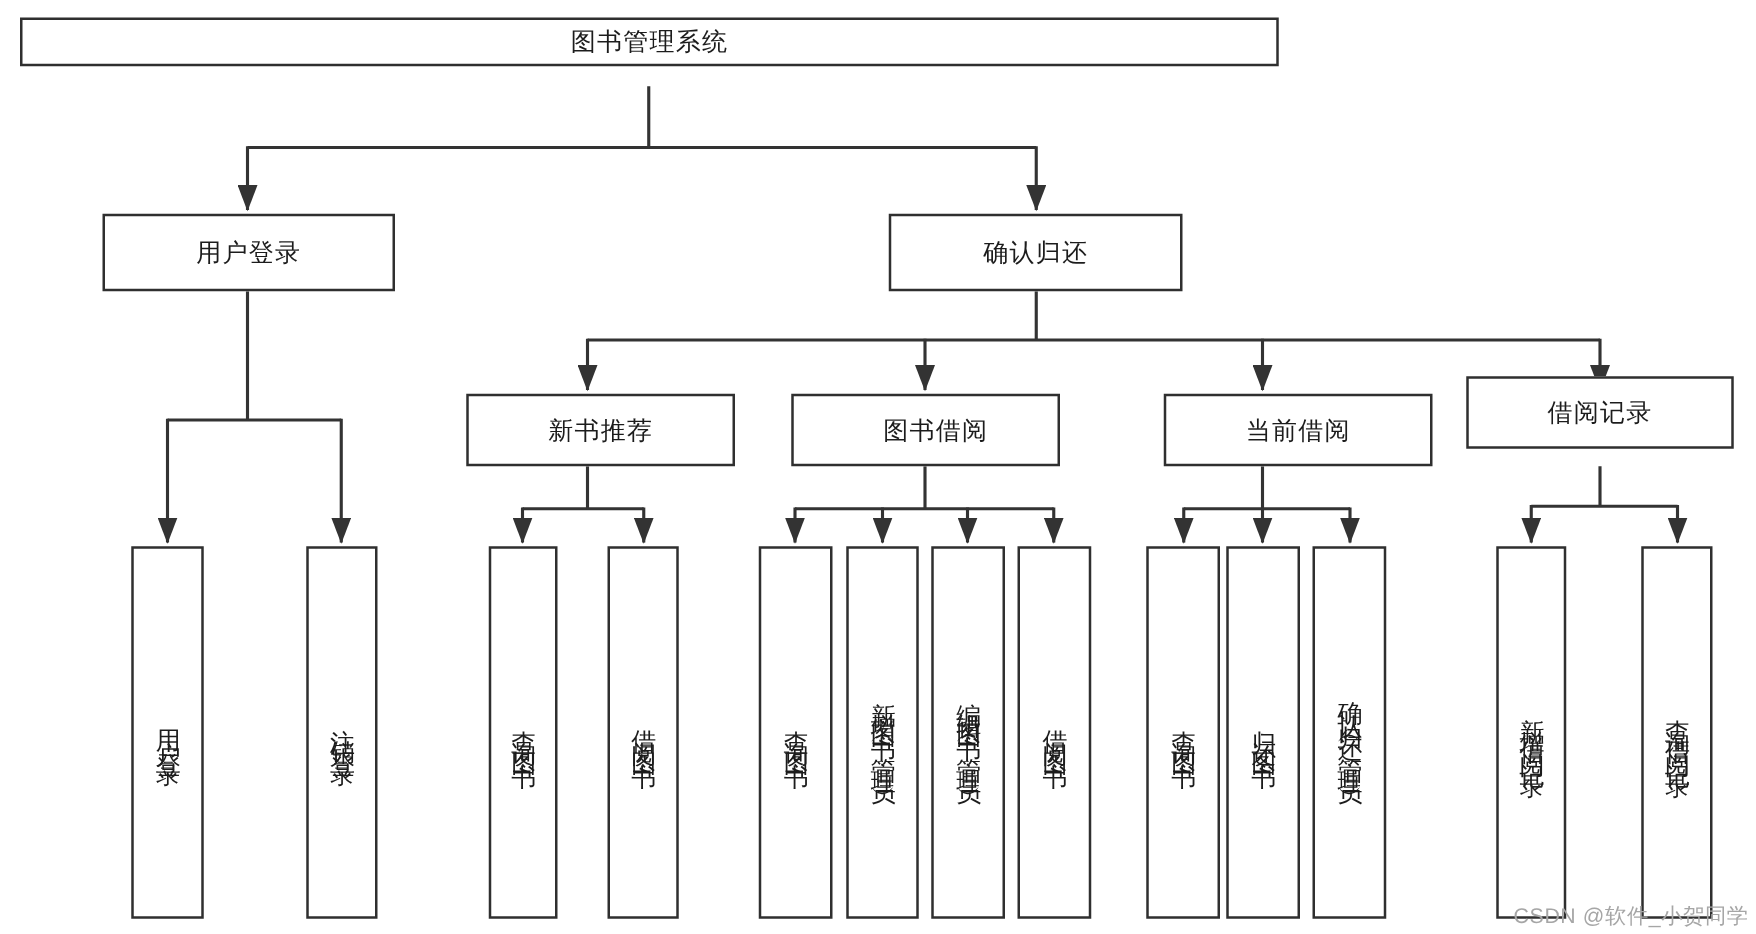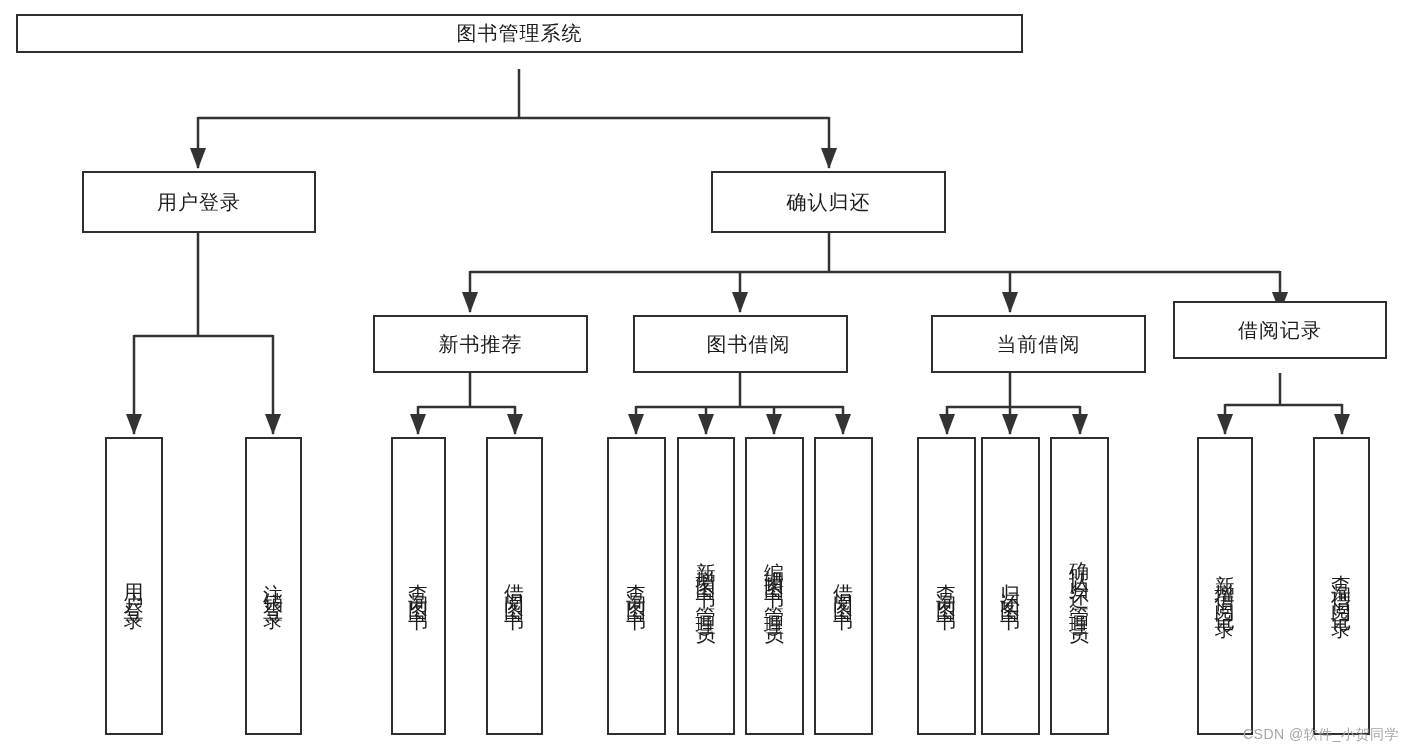--- a/index.html
+++ b/index.html
@@ -40,21 +40,21 @@
     text-orientation: mixed;
     font-size: 20px;
     letter-spacing: 9px;
     line-height: 1;
     white-space: nowrap;
   }
   .watermark {
     position: absolute;
     right: 6px;
     bottom: 3px;
-    font-size: 14px;
+    font-size: 17px;
     color: #a6a6a6;
     letter-spacing: 0.5px;
     pointer-events: none;
   }
 </style>
 </head>
 <body>
 
 <div id="canvas">
 

